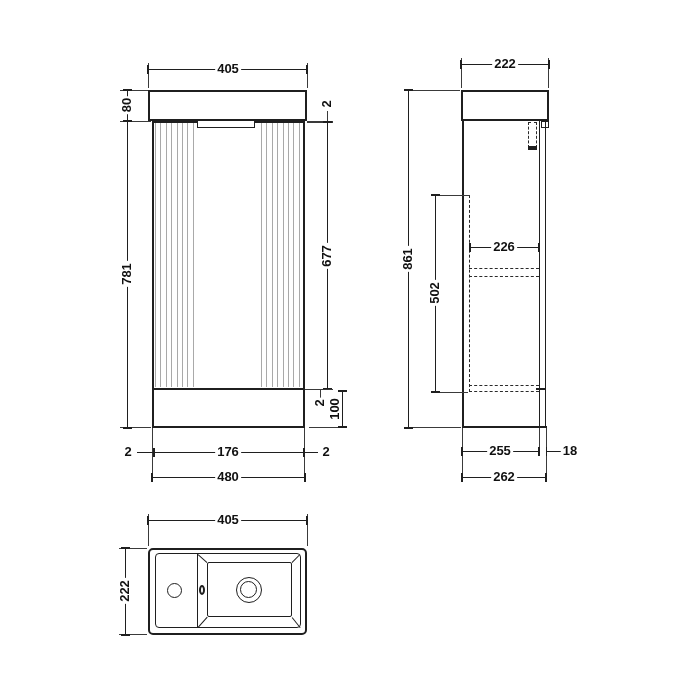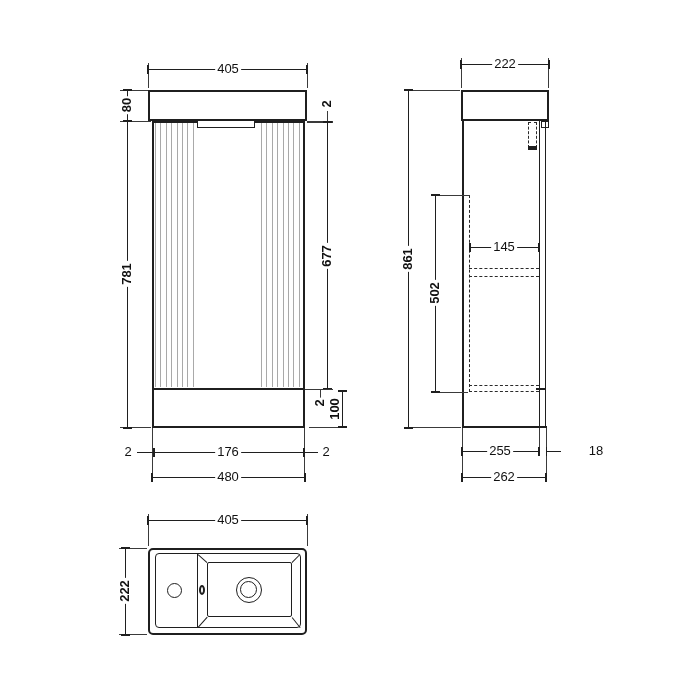--- a/index.html
+++ b/index.html
@@ -9,21 +9,21 @@
   .ext{position:absolute;background:#3a3a3a;}
   .rect{position:absolute;border:2px solid #1f1f1f;background:#fff;box-sizing:border-box;}
   .rect-thin{position:absolute;border:1.2px solid #1f1f1f;background:#fff;box-sizing:border-box;}
   .dimh{position:absolute;background:#1f1f1f;height:1px;}
   .dimh::before,.dimh::after{content:"";position:absolute;top:-4px;width:1.6px;height:9px;background:#1f1f1f;}
   .dimh::before{left:-1px}.dimh::after{right:-1px}
   .dimv{position:absolute;background:#1f1f1f;width:1px;}
   .dimv::before,.dimv::after{content:"";position:absolute;left:-4px;height:1.6px;width:9px;background:#1f1f1f;}
   .dimv::before{top:-1px}.dimv::after{bottom:-1px}
   .tick-v{position:absolute;width:1.6px;height:9px;background:#1f1f1f;}
-  .lbl{position:absolute;font-size:13px;font-weight:normal;color:#111;background:#fff;
+  .lbl{position:absolute;font-size:13px;font-weight:bold;color:#111;background:#fff;
        padding:0 2px;line-height:1.1;white-space:nowrap;transform:translate(-50%,-50%);z-index:5;}
   .lbl-v{position:absolute;font-size:13px;font-weight:bold;color:#111;background:#fff;
        padding:0 2px;line-height:1.1;white-space:nowrap;transform:translate(-50%,-50%) rotate(-90deg);z-index:5;}
   .dash-v{position:absolute;border-left:1.5px dashed #2a2a2a;box-sizing:border-box;}
   .dash-h{position:absolute;border-top:1.5px dashed #2a2a2a;box-sizing:border-box;}
   .dash-rect{position:absolute;border:1.4px dashed #2a2a2a;box-sizing:border-box;background:#fff;}
   .flutes{position:absolute;background:repeating-linear-gradient(90deg,#a9a9a9 0 1px,transparent 1px 5.4px);}
   .circ{position:absolute;border:1.5px solid #1f1f1f;border-radius:50%;background:#fff;box-sizing:border-box;}
   .diag{position:absolute;height:1.3px;background:#1f1f1f;transform-origin:0 50%;}
 </style>
@@ -115,30 +115,30 @@
     <div class="ext" style="left:404px;top:427px;width:57px;height:1px;"></div>
     <div class="dimv" style="left:408px;top:90px;height:338px;"></div>
     <div class="lbl-v" style="left:408px;top:259px;">861</div>
 
     <div class="ext" style="left:431px;top:194.5px;width:39px;height:1px;"></div>
     <div class="ext" style="left:431px;top:391.5px;width:37px;height:1px;"></div>
     <div class="dimv" style="left:435px;top:195px;height:197px;"></div>
     <div class="lbl-v" style="left:435px;top:293px;">502</div>
 
     <div class="dimh" style="left:470px;top:246.5px;width:69px;"></div>
-    <div class="lbl" style="left:504px;top:246.5px;">145</div>
+    <div class="lbl" style="left:504px;top:246.5px;">226</div>
 
     <div class="ext" style="left:462px;top:428px;width:1px;height:53px;"></div>
     <div class="ext" style="left:539px;top:428px;width:1px;height:27px;"></div>
     <div class="ext" style="left:545.8px;top:428px;width:1px;height:53px;"></div>
     <div class="dimh" style="left:462px;top:451px;width:77px;"></div>
     <div class="lbl" style="left:500px;top:451px;">255</div>
     <div class="ln" style="left:546px;top:451px;width:15px;height:1px;"></div>
     <div class="tick-v" style="left:545.5px;top:447px;"></div>
-    <div class="lbl" style="left:596px;top:451px;">18</div>
+    <div class="lbl" style="left:570px;top:451px;">18</div>
 
     <div class="dimh" style="left:462px;top:477px;width:84px;"></div>
     <div class="lbl" style="left:504px;top:477px;">262</div>
   </div>
 
   <div>
     <div class="rect" style="left:148px;top:548px;width:159px;height:87px;border-radius:5px;"></div>
     <div class="rect-thin" style="left:155px;top:553px;width:146px;height:75px;border-radius:4px;"></div>
     <div class="ln" style="left:196.5px;top:553px;width:1.3px;height:75px;"></div>
 

